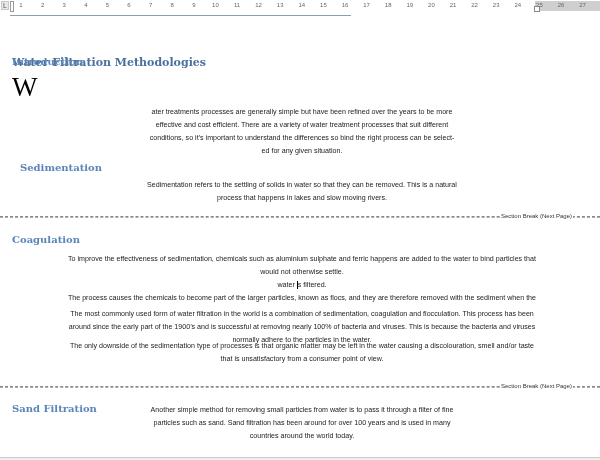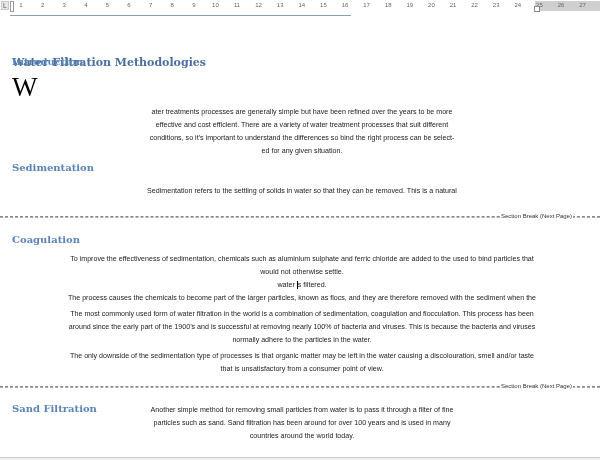--- a/index.html
+++ b/index.html
@@ -72,43 +72,44 @@
 
 <div class="page h2" style="top:56px;">Introduction</div>
 <div class="page dropcap" style="top:75px;">W</div>
 <div class="page p" style="top:106px;">
   <div>ater treatments processes are generally simple but have been refined over the years to be more</div>
   <div>effective and cost efficient. There are a variety of water treatment processes that suit different</div>
   <div>conditions, so it’s important to understand the differences so bind the right process can be select-</div>
   <div>ed for any given situation.</div>
 </div>
 
-<div class="page h2" style="top:162px;">Sedimentation</div>
-<div class="page p" style="top:185px;">
+<div class="page h2" style="top:162px;margin-left:8px;">Sedimentation</div>
+<div class="page p" style="top:179px;">
   <div>Sedimentation refers to the settling of solids in water so that they can be removed. This is a natural</div>
+  <div>process that happens in lakes and slow moving rivers.</div>
 </div>
 
 <div class="section-break" style="top:213px;">
   <div class="line"></div>
   <div class="label">Section Break (Next Page)</div>
 </div>
 
 <div class="page h2" style="top:234px;">Coagulation</div>
 <div class="page p" style="top:253px;">
-  <div>To improve the effectiveness of sedimentation, chemicals such as aluminium sulphate and ferric chloride are added to the used to bind particles that</div>
+  <div>To improve the effectiveness of sedimentation, chemicals such as aluminium sulphate and ferric happens are added to the water to bind particles that</div>
   <div>would not otherwise settle.</div>
   <div><span>water </span><span class="cursor-mark"></span><span>s filtered.</span></div>
   <div>The process causes the chemicals to become part of the larger particles, known as flocs, and they are therefore removed with the sediment when the</div>
 </div>
 <div class="page p" style="top:308px;">
   <div>The most commonly used form of water filtration in the world is a combination of sedimentation, coagulation and flocculation. This process has been</div>
   <div>around since the early part of the 1900’s and is successful at removing nearly 100% of bacteria and viruses. This is because the bacteria and viruses</div>
   <div>normally adhere to the particles in the water.</div>
 </div>
-<div class="page p" style="top:350px;">
+<div class="page p" style="top:340px;">
   <div>The only downside of the sedimentation type of processes is that organic matter may be left in the water causing a discolouration, smell and/or taste</div>
   <div>that is unsatisfactory from a consumer point of view.</div>
 </div>
 
 <div class="section-break" style="top:383px;">
   <div class="line"></div>
   <div class="label">Section Break (Next Page)</div>
 </div>
 
 <div class="page h2" style="top:403px;">Sand Filtration</div>

